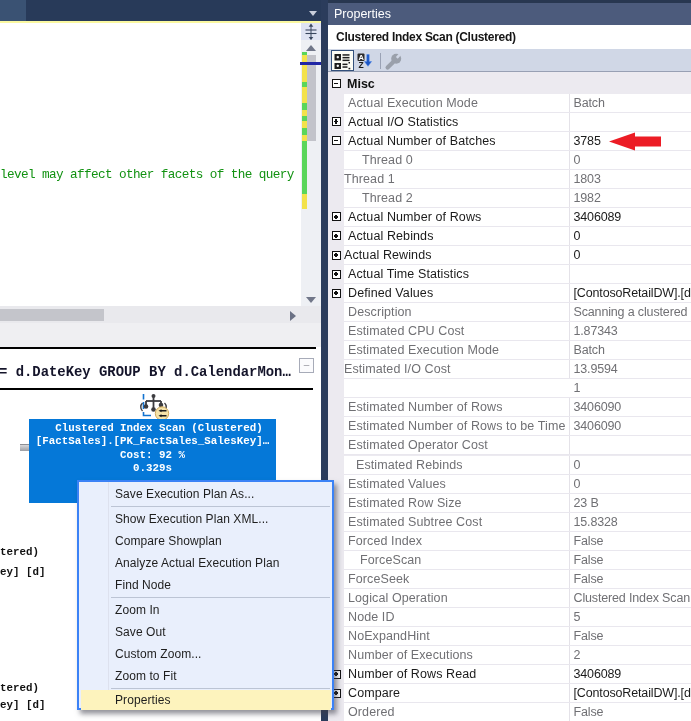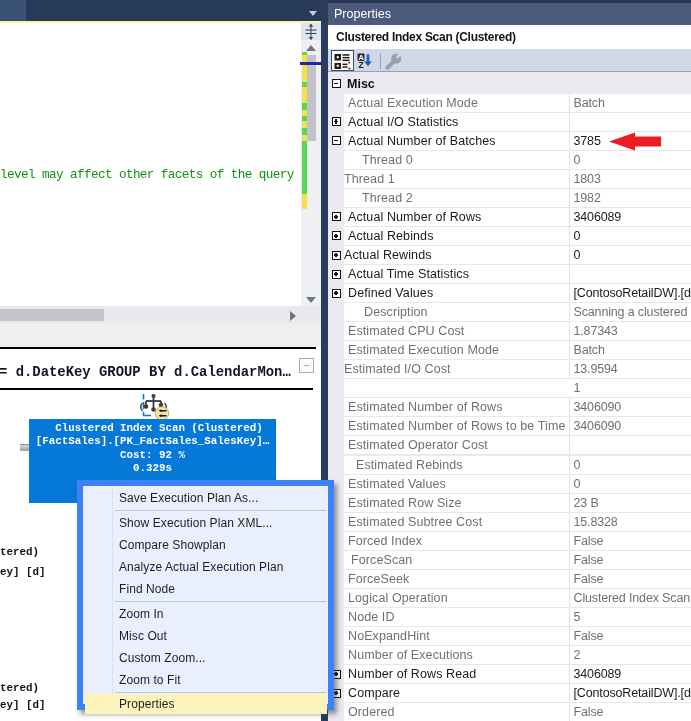--- a/index.html
+++ b/index.html
@@ -80,21 +80,21 @@
   font-size:12.5px; color:#111; display:flex; align-items:center; padding-left:19px; }
 .pm { position:absolute; width:9px; height:9px; background:#fff;
   border:1px solid #111; }
 .pmh { position:absolute; left:1.3px; top:2.9px; width:4.4px; height:1.3px; background:#111; }
 .pmv { position:absolute; left:2.85px; top:1.4px; width:1.3px; height:4.4px; background:#111; }
 
 #redarrow { left:605px; top:131px; }
 
 
 #menu { left:77px; top:480px; width:257px; height:230px; background:#e9effc;
-  border:6px solid #3b82f6; box-shadow:3px 4px 5px rgba(60,60,72,0.55);
+  border:2px solid #3b82f6; box-shadow:3px 4px 5px rgba(60,60,72,0.55);
   font-size:12px; letter-spacing:0.08px; color:#1e1e1e; padding-top:1px; }
 #menugutter { position:absolute; left:29px; top:0; bottom:0; width:1px; background:#dde1ee; }
 .mitem { position:relative; height:22px; line-height:22px; padding-left:36px; white-space:pre; }
 .mitem.hot { background:#fdf3bd; margin-left:2px; margin-right:1px; padding-left:34px; height:20px; line-height:20px; }
 .msep { position:relative; height:3px; }
 .msep div { position:absolute; left:32px; right:2px; top:1px; height:1px; background:#bcc4d4; }
 </style></head>
 <body>
 <div id="root">
 
@@ -297,21 +297,21 @@
     </div>
 <div class="prow" style="top:284.1px;height:19.1px">
       <div class="pname" style="padding-left:4px"><span class="lbl-black">Defined Values</span></div>
       <div class="pval"><span class="lbl-black">[ContosoRetailDW].[dbo]</span></div>
     </div>
 <div class="pm" style="left:331.5px;top:288.6px">
       <span class="pmh"></span>
       <span class="pmv"></span>
     </div>
 <div class="prow" style="top:303.1px;height:19.1px">
-      <div class="pname" style="padding-left:20px"><span class="lbl-gray">Description</span></div>
+      <div class="pname" style="padding-left:4px"><span class="lbl-gray">Description</span></div>
       <div class="pval"><span class="lbl-gray">Scanning a clustered ind</span></div>
     </div>
 <div class="prow" style="top:322.1px;height:19.1px">
       <div class="pname" style="padding-left:4px"><span class="lbl-gray">Estimated CPU Cost</span></div>
       <div class="pval"><span class="lbl-gray">1.87343</span></div>
     </div>
 <div class="prow" style="top:341.2px;height:19.1px">
       <div class="pname" style="padding-left:4px"><span class="lbl-gray">Estimated Execution Mode</span></div>
       <div class="pval"><span class="lbl-gray">Batch</span></div>
     </div>
@@ -347,21 +347,21 @@
     </div>
 <div class="prow" style="top:512.7px;height:19.1px">
       <div class="pname" style="padding-left:4px"><span class="lbl-gray">Estimated Subtree Cost</span></div>
       <div class="pval"><span class="lbl-gray">15.8328</span></div>
     </div>
 <div class="prow" style="top:531.7px;height:19.1px">
       <div class="pname" style="padding-left:4px"><span class="lbl-gray">Forced Index</span></div>
       <div class="pval"><span class="lbl-gray">False</span></div>
     </div>
 <div class="prow" style="top:550.8px;height:19.1px">
-      <div class="pname" style="padding-left:7px"><span class="lbl-gray">ForceScan</span></div>
+      <div class="pname" style="padding-left:16px"><span class="lbl-gray">ForceScan</span></div>
       <div class="pval"><span class="lbl-gray">False</span></div>
     </div>
 <div class="prow" style="top:569.8px;height:19.1px">
       <div class="pname" style="padding-left:4px"><span class="lbl-gray">ForceSeek</span></div>
       <div class="pval"><span class="lbl-gray">False</span></div>
     </div>
 <div class="prow" style="top:588.9px;height:19.1px">
       <div class="pname" style="padding-left:4px"><span class="lbl-gray">Logical Operation</span></div>
       <div class="pval"><span class="lbl-gray">Clustered Index Scan</span></div>
     </div>
@@ -409,21 +409,21 @@
         <div></div>
       </div>
 <div class="mitem">Show Execution Plan XML...</div>
 <div class="mitem">Compare Showplan</div>
 <div class="mitem">Analyze Actual Execution Plan</div>
 <div class="mitem">Find Node</div>
 <div class="msep">
         <div></div>
       </div>
 <div class="mitem">Zoom In</div>
-<div class="mitem">Misc Out</div>
+<div class="mitem">Save Out</div>
 <div class="mitem">Custom Zoom...</div>
 <div class="mitem">Zoom to Fit</div>
 <div class="msep">
         <div></div>
       </div>
 <div class="mitem hot">Properties</div>
 </div>
 
 </div>
 

